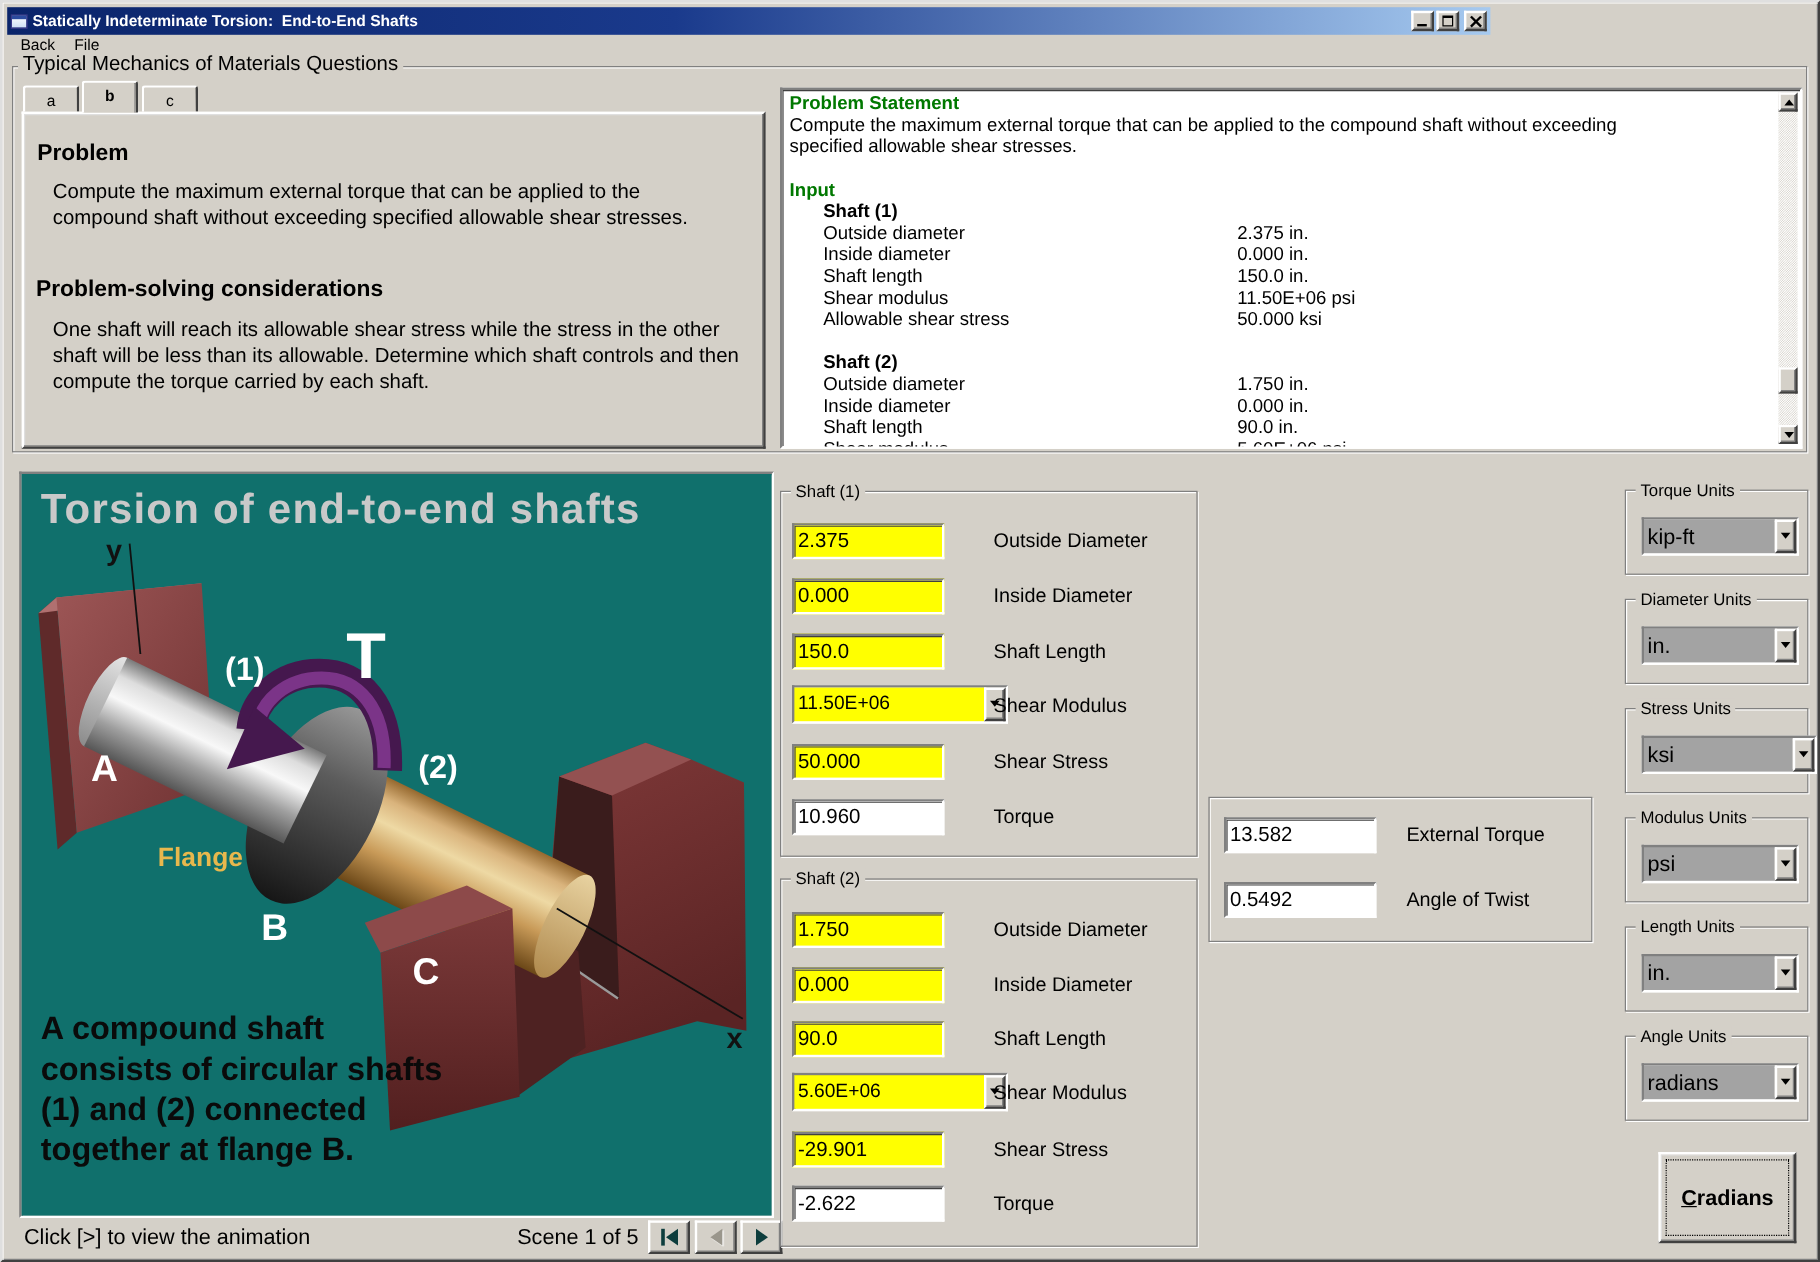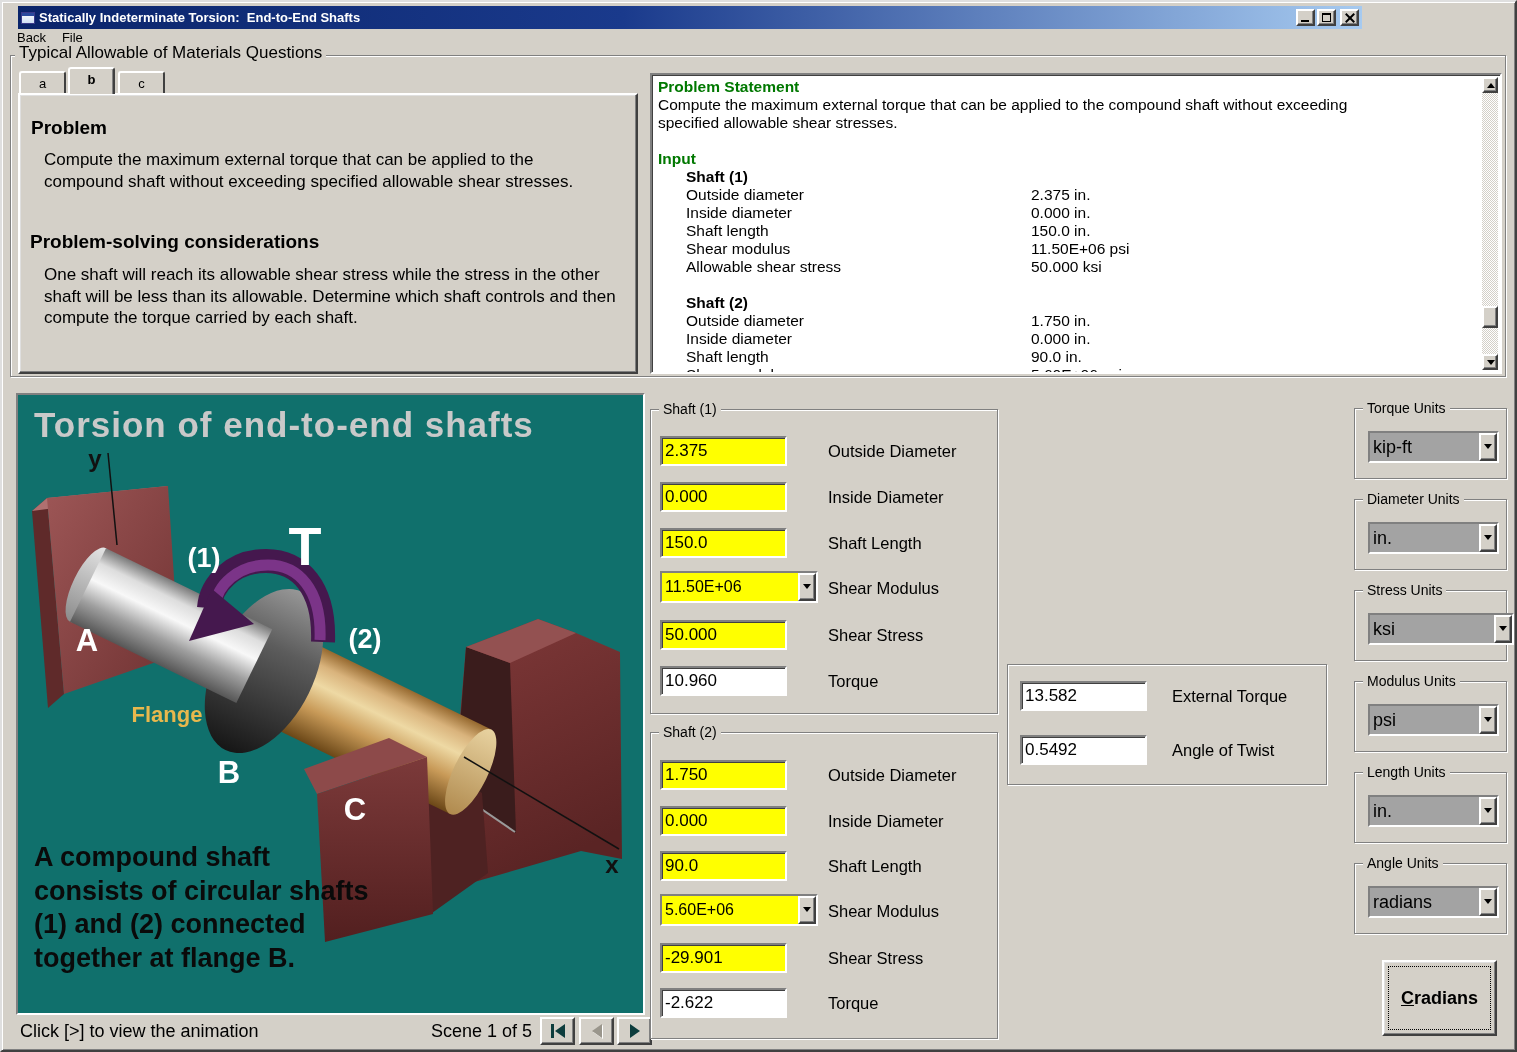--- a/index.html
+++ b/index.html
@@ -1,22 +1,22 @@
 <!DOCTYPE html>
 <html><head>
 <meta charset="utf-8">
 <style>
   html,body{margin:0;padding:0;background:#808080;}
   *{box-sizing:border-box;font-family:"Liberation Sans",sans-serif;}
   .window{position:relative;width:1517px;height:1052px;background:#d4d0c8;
     border:2px solid;border-color:#dfdfdf #404040 #404040 #dfdfdf;
     box-shadow:inset 1px 1px 0 #ffffff, inset -1px -1px 0 #808080;overflow:hidden;}
   
-  .titlebar{position:absolute;left:4px;top:4px;width:1344px;height:23px;
-    background:linear-gradient(90deg,#0a246a,#1a3a8c 45%,#a6caf0);display:flex;align-items:center;margin-left:12px;}
+  .titlebar{position:absolute;left:4px;top:4px;width:1236px;height:23px;
+    background:linear-gradient(90deg,#0a246a,#1a3a8c 45%,#a6caf0);display:flex;align-items:center;}
   .app-icon{width:14px;height:12px;margin:0 4px 0 3px;background:linear-gradient(#fff,#cfe0f4);
     border:1px solid #3b3b8a;position:relative;}
   .app-icon::before{content:"";position:absolute;left:0;top:0;right:0;height:3px;background:#2a4a9e;}
   .title-text{color:#fff;font-size:13px;font-weight:bold;white-space:pre;}
   .winbtns{margin-left:auto;display:flex;gap:2px;padding-right:3px;}
   .wbtn{width:19px;height:17px;background:#d4d0c8;border:2px solid;
     border-color:#ffffff #404040 #404040 #ffffff;box-shadow:inset -1px -1px 0 #808080;
     position:relative;}
   .wbtn.close{margin-left:2px;}
   .glyph-min{position:absolute;left:3px;bottom:2px;width:8px;height:2px;background:#000;}
@@ -76,21 +76,21 @@
   .tri-left{width:0;height:0;border-top:7px solid transparent;border-bottom:7px solid transparent;border-right:10px solid #0d3d3d;}
   .tri-right{width:0;height:0;border-top:7px solid transparent;border-bottom:7px solid transparent;border-left:10px solid #0d3d3d;}
   .tri-gray{border-right-color:#9a968c;filter:drop-shadow(1px 1px 0 #fff);}
   .vbar{width:3px;height:14px;background:#0d3d3d;}
   
   .frow{position:absolute;left:9px;height:30px;}
   .field{height:30px;width:127px;background:#fff;font-size:17px;padding:2px 3px;color:#000;
     border:2px solid;border-color:#808080 #ffffff #ffffff #808080;box-shadow:inset 1px 1px 0 #404040;outline:none;}
   .field.yellow{background:#ffff00;}
   .flabel{position:absolute;left:168px;top:6px;font-size:16.5px;white-space:nowrap;}
-  .combo{position:absolute;display:flex;width:158px;height:32px;
+  .combo{position:absolute;display:flex;width:180px;height:32px;
     border:2px solid;border-color:#808080 #ffffff #ffffff #808080;box-shadow:inset 1px 1px 0 #404040;background:#fff;}
   .combo .cfield{flex:1;border:none;box-shadow:none;font-size:16px;padding:3px 3px;width:100%;outline:none;background:#a3a3a3;}
   .combo .cfield.yellow{background:#ffff00;}
   .combo-btn{width:18px;background:#d4d0c8;border:2px solid;border-color:#ffffff #404040 #404040 #ffffff;
     box-shadow:inset -1px -1px 0 #808080;position:relative;flex:none;}
   .tri-down-c{position:absolute;left:3px;top:9px;width:0;height:0;border-left:4px solid transparent;border-right:4px solid transparent;border-top:5px solid #000;}
   
   .unitbox{position:absolute;left:1352px;width:153px;height:71px;}
   
   .compute{position:absolute;left:1380px;top:958px;width:115px;height:76px;background:#d4d0c8;
@@ -121,21 +121,21 @@
         </span>
     </span>
   </div>
 
   <div class="menubar">
     <span class="menu-item">Back</span>
     <span class="menu-item">File</span>
   </div>
 
   <div class="groupbox" style="left:8px;top:53px;width:1496px;height:322px;">
-    <span class="group-label big">Typical Allowable of Materials Questions</span>
+    <span class="group-label big">Typical Mechanics of Materials Questions</span>
   </div>
 
   <div class="tab" style="left:17px;top:69px;">a</div>
   <div class="tab active" style="left:66px;top:65px;">b</div>
   <div class="tab" style="left:116px;top:69px;">c</div>
 
   <div class="tabpage">
     <div class="q-head" style="left:11px;top:22px;">Problem</div>
     <div class="q-para" style="left:24px;top:54px;width:545px;">Compute the maximum external torque that can be applied to the compound shaft without exceeding specified allowable shear stresses.</div>
     <div class="q-head" style="left:10px;top:136px;">Problem-solving considerations</div>

